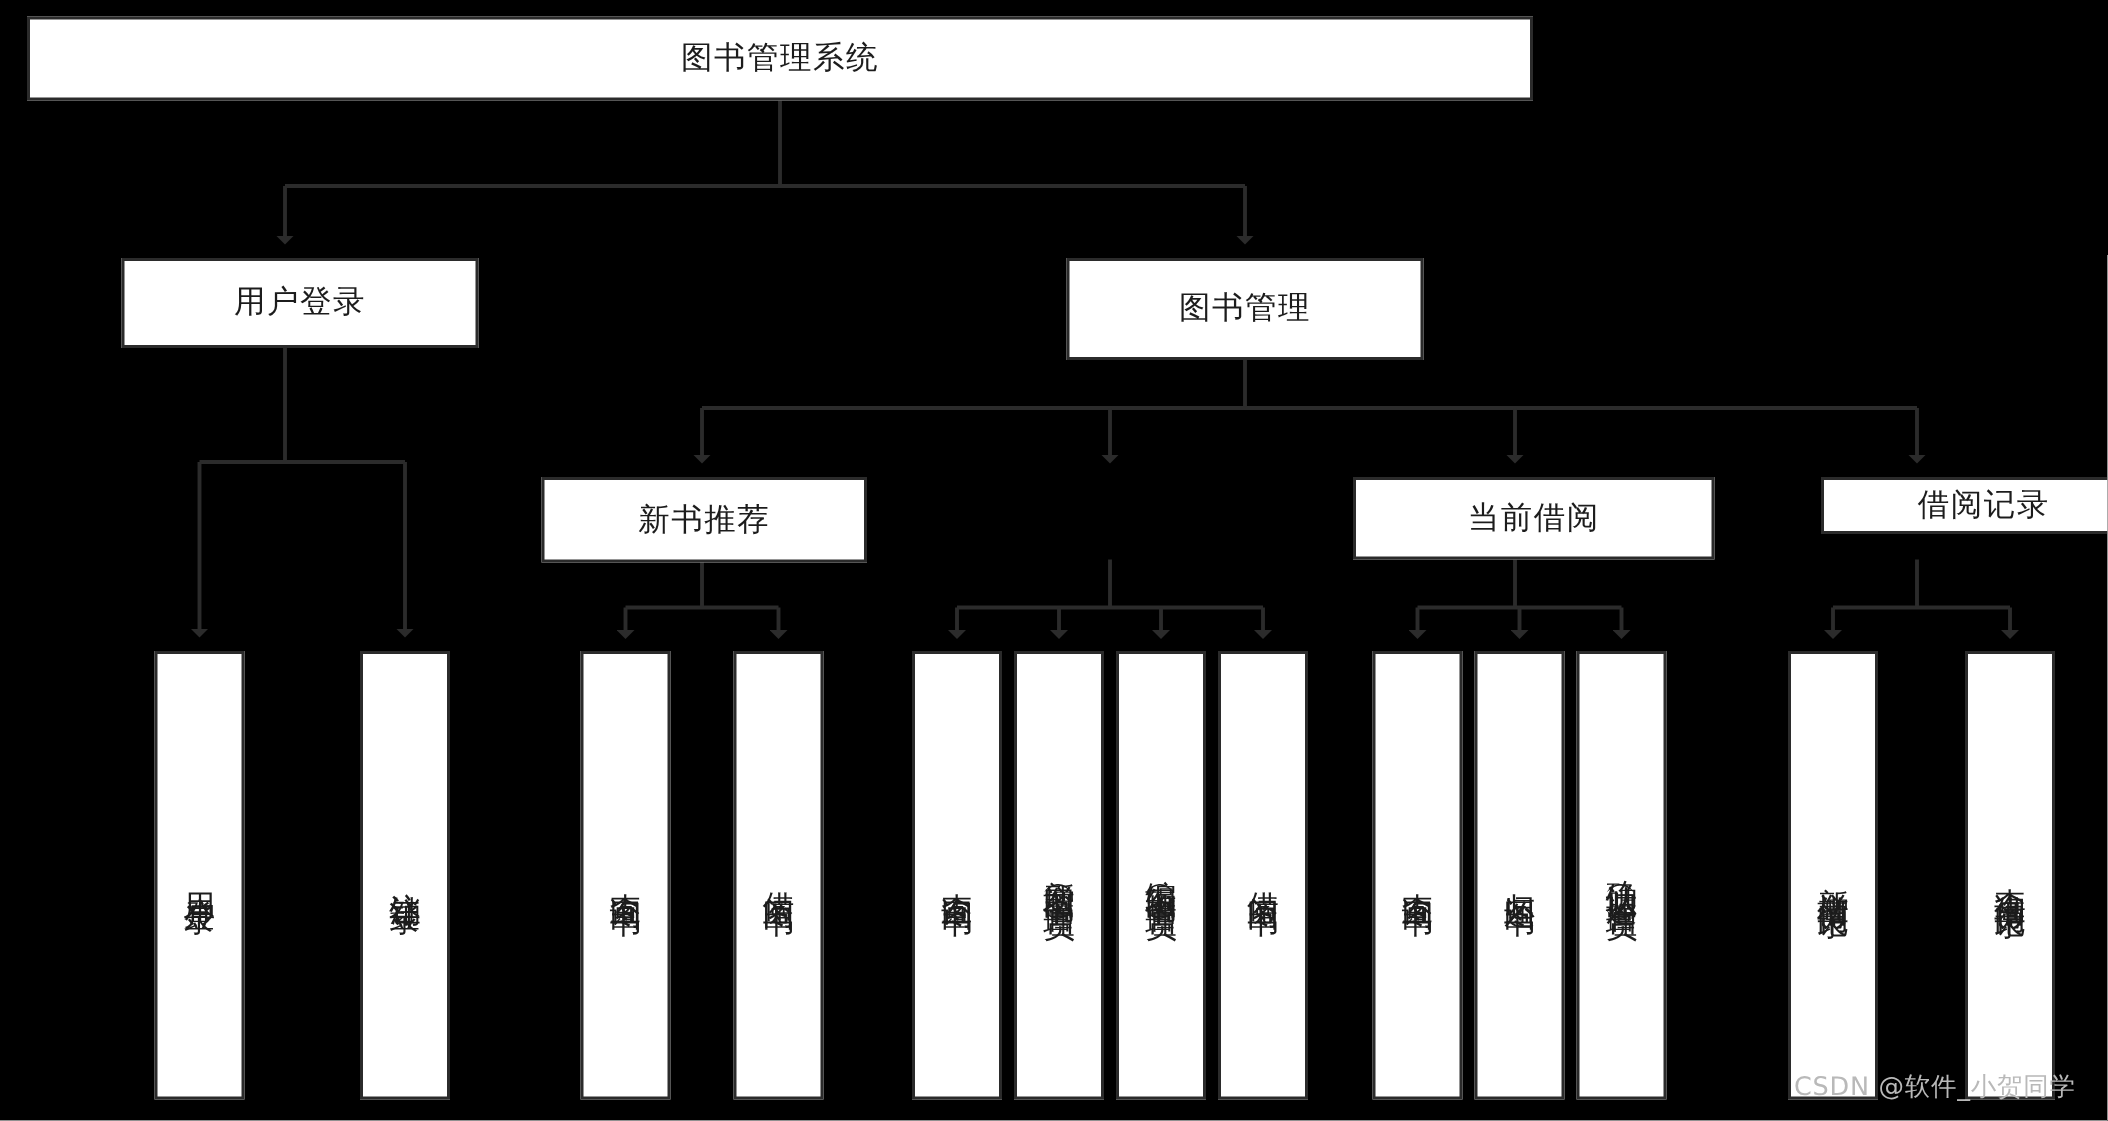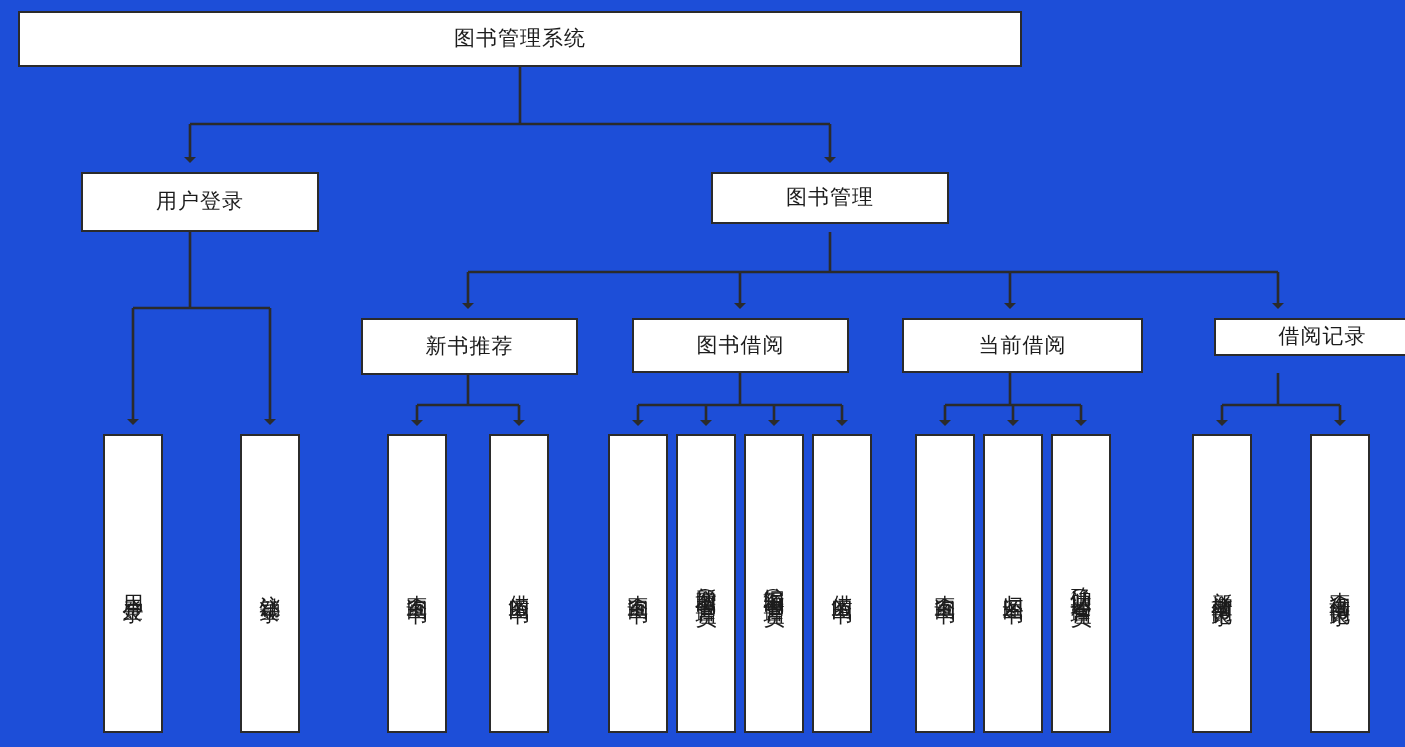--- a/index.html
+++ b/index.html
@@ -8,21 +8,21 @@
     padding: 0;
     background: #ffffff;
   }
   body {
     font-family: "DejaVu Sans", "Liberation Sans", sans-serif;
   }
   #canvas {
     position: relative;
     width: 1405px;
     height: 747px;
-    background: #1d4ed8;
+    background: #000000;
     overflow: hidden;
   }
   svg.edges {
     position: absolute;
     left: 0;
     top: 0;
     width: 1405px;
     height: 747px;
     pointer-events: none;
   }
@@ -121,29 +121,26 @@
     </g>
   </svg>
 
   <div class="node h" style="left:18px; top:11px; width:1004px; height:56px;">
     <span>图书管理系统</span>
   </div>
 
   <div class="node h" style="left:81px; top:172px; width:238px; height:60px;">
     <span>用户登录</span>
   </div>
-  <div class="node h" style="left:711px; top:172px; width:238px; height:52px;">
+  <div class="node h" style="left:711px; top:172px; width:238px; height:68px;">
     <span>图书管理</span>
   </div>
 
   <div class="node h" style="left:361px; top:318px; width:217px; height:57px;">
     <span>新书推荐</span>
-  </div>
-  <div class="node h" style="left:632px; top:318px; width:217px; height:55px;">
-    <span>图书借阅</span>
   </div>
   <div class="node h" style="left:902px; top:318px; width:241px; height:55px;">
     <span>当前借阅</span>
   </div>
   <div class="node h" style="left:1170px; top:318px; width:217px; height:38px;margin-left:44px;">
     <span>借阅记录</span>
   </div>
 
   <div class="node v" style="left:103px; top:434px; width:60px; height:299px;">
     <span class="vlabel">用户登录</span>
@@ -182,14 +179,17 @@
     <span class="vlabel">确认归还（管理员）</span>
   </div>
 
   <div class="node v" style="left:1192px; top:434px; width:60px; height:299px;">
     <span class="vlabel">新增借阅记录</span>
   </div>
   <div class="node v" style="left:1310px; top:434px; width:60px; height:299px;">
     <span class="vlabel">查询借阅记录</span>
   </div>
 
+  <div class="watermark" style="left:1196px; top:713px;">
+    <span>CSDN @软件_小贺同学</span>
+  </div>
 
 </div>
 
 </body></html>

